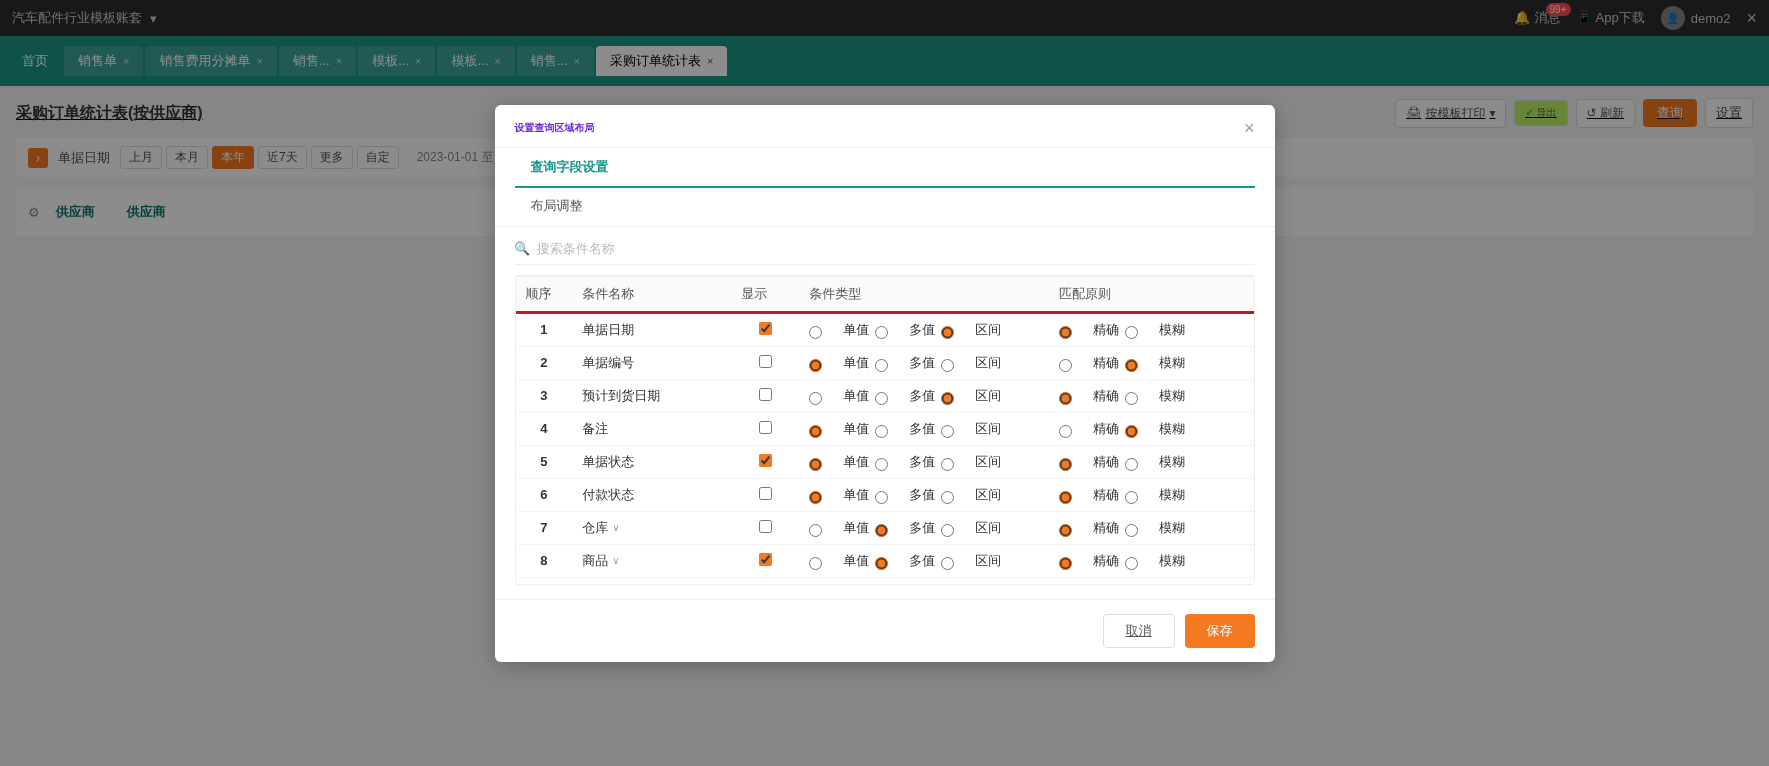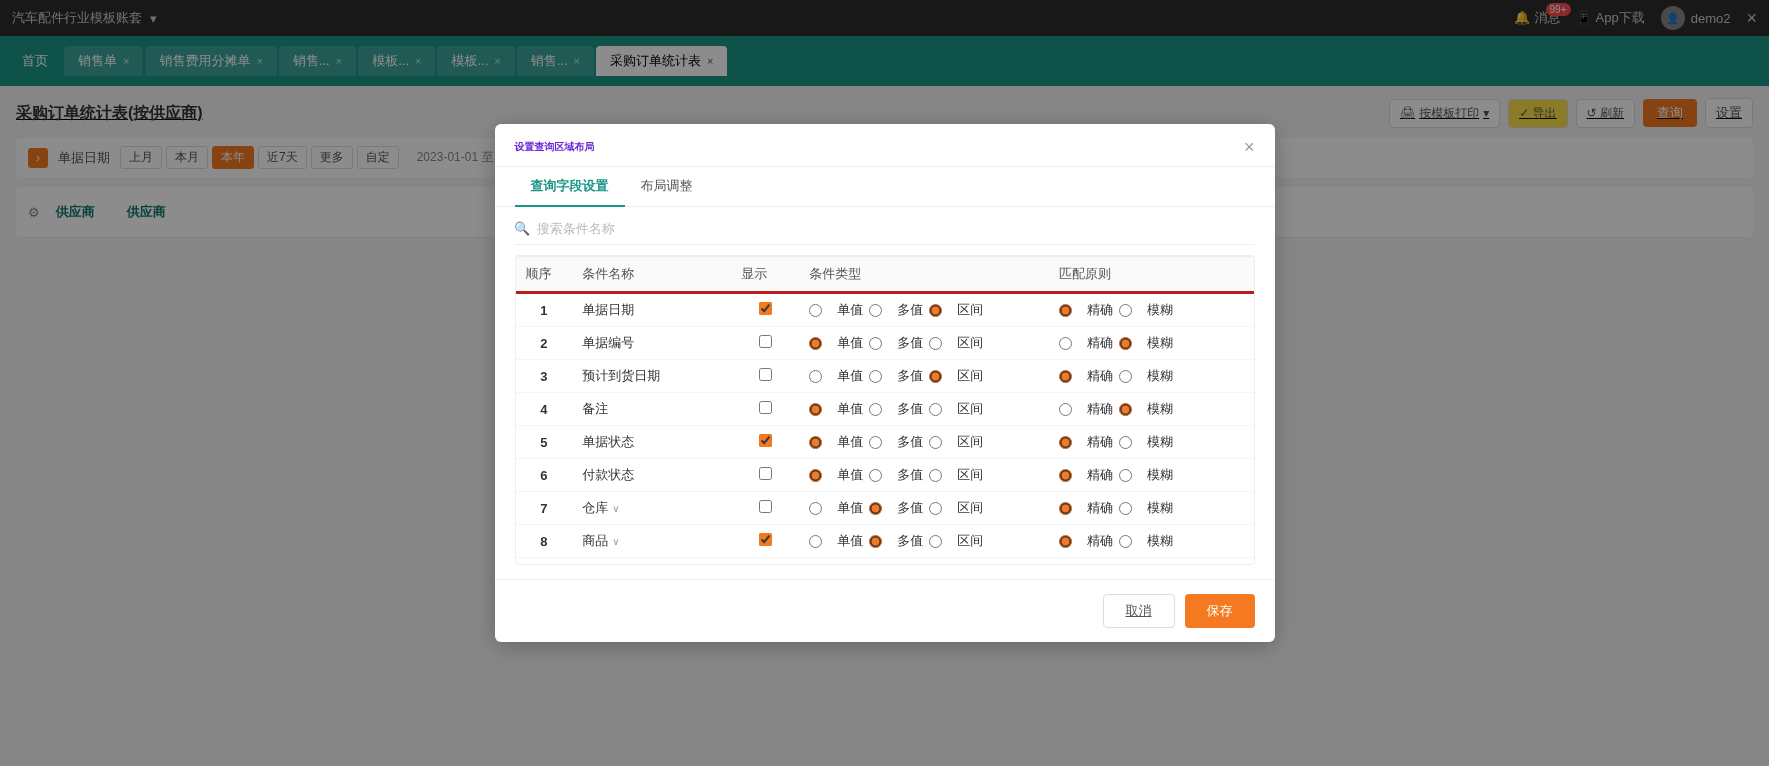--- a/index.html
+++ b/index.html
@@ -67,21 +67,21 @@
     .page-header {
       display: flex;
       align-items: center;
       justify-content: space-between;
       margin-bottom: 10px;
       text-decoration: underline;
     }
     .page-title { font-size: 16px; font-weight: bold; color: #333; }
     .header-actions { display: flex; align-items: center; gap: 8px; }
     .btn-template { background: #fff; border: 1px solid #ddd; border-radius: 4px; padding: 5px 10px; cursor: pointer; font-size: 12px; color: #555; display: flex; align-items: center; gap: 4px; }
-    .btn-export { background: #fde047; border: 1px solid #ddd; border-radius: 4px; padding: 5px 10px; cursor: pointer; font-size: 12px; color: #555; }
+    .btn-export { background: #bef264; border: 1px solid #ddd; border-radius: 4px; padding: 5px 10px; cursor: pointer; font-size: 10px; color: #555; }
     .btn-refresh { background: #fff; border: 1px solid #ddd; border-radius: 4px; padding: 5px 10px; cursor: pointer; font-size: 12px; color: #555; }
     .btn-query { background: #f47920; border: none; border-radius: 4px; padding: 5px 14px; cursor: pointer; font-size: 13px; color: #fff; }
     .btn-set { background: #fff; border: 1px solid #ddd; border-radius: 4px; padding: 5px 10px; cursor: pointer; font-size: 13px; color: #555; }
 
     .filter-bar {
       background: #fff;
       border-radius: 4px;
       padding: 8px 12px;
       margin-bottom: 10px;
       display: flex;
@@ -138,20 +138,21 @@
       border-bottom: 1px solid #f0f0f0;
     }
     .modal-title { font-size: 10px; font-weight: bold; color: #6d28d9; font-family: Liberation Mono, monospace; }
     .modal-close { background: none; border: none; font-size: 18px; color: #999; cursor: pointer; line-height: 1; }
 
     .modal-tabs {
       display: flex;
       gap: 0;
       padding: 0 20px;
       border-bottom: 1px solid #eee;
+      flex-direction: column;
     }
     .modal-tab {
       padding: 10px 16px;
       font-size: 13px;
       cursor: pointer;
       color: #555;
       border-bottom: 2px solid transparent;
       margin-bottom: -1px;
     }
     .modal-tab.active { color: #1a9688; border-bottom: 2px solid #1a9688; font-weight: bold; }
@@ -208,21 +209,21 @@
     .th-order { width: 50px; text-align: center; }
     .th-name { width: 140px; }
     .th-display { width: 60px; text-align: center; }
     .th-type { width: 220px; }
     .th-rule { width: 180px; }
 
     .td-order { text-align: center; color: #1a9688; font-weight: bold; }
     .td-display { text-align: center; }
 
     .radio-group { display: flex; gap: 6px; align-items: center; }
-    .radio-item { display: flex; align-items: center; gap: 15px; cursor: pointer; }
+    .radio-item { display: flex; align-items: flex-end; gap: 21px; cursor: pointer; }
     .radio-item input[type="radio"] { accent-color: #f47920; cursor: pointer; width: 13px; height: 13px; }
     .checkbox-item input[type="checkbox"] { accent-color: #f47920; cursor: pointer; width: 13px; height: 13px; }
 
     .table-scroll-area {
       overflow-y: auto;
       max-height: 310px;
       border: 1px solid #eee;
       border-radius: 3px;
     }
     .table-scroll-area::-webkit-scrollbar { width: 6px; }

